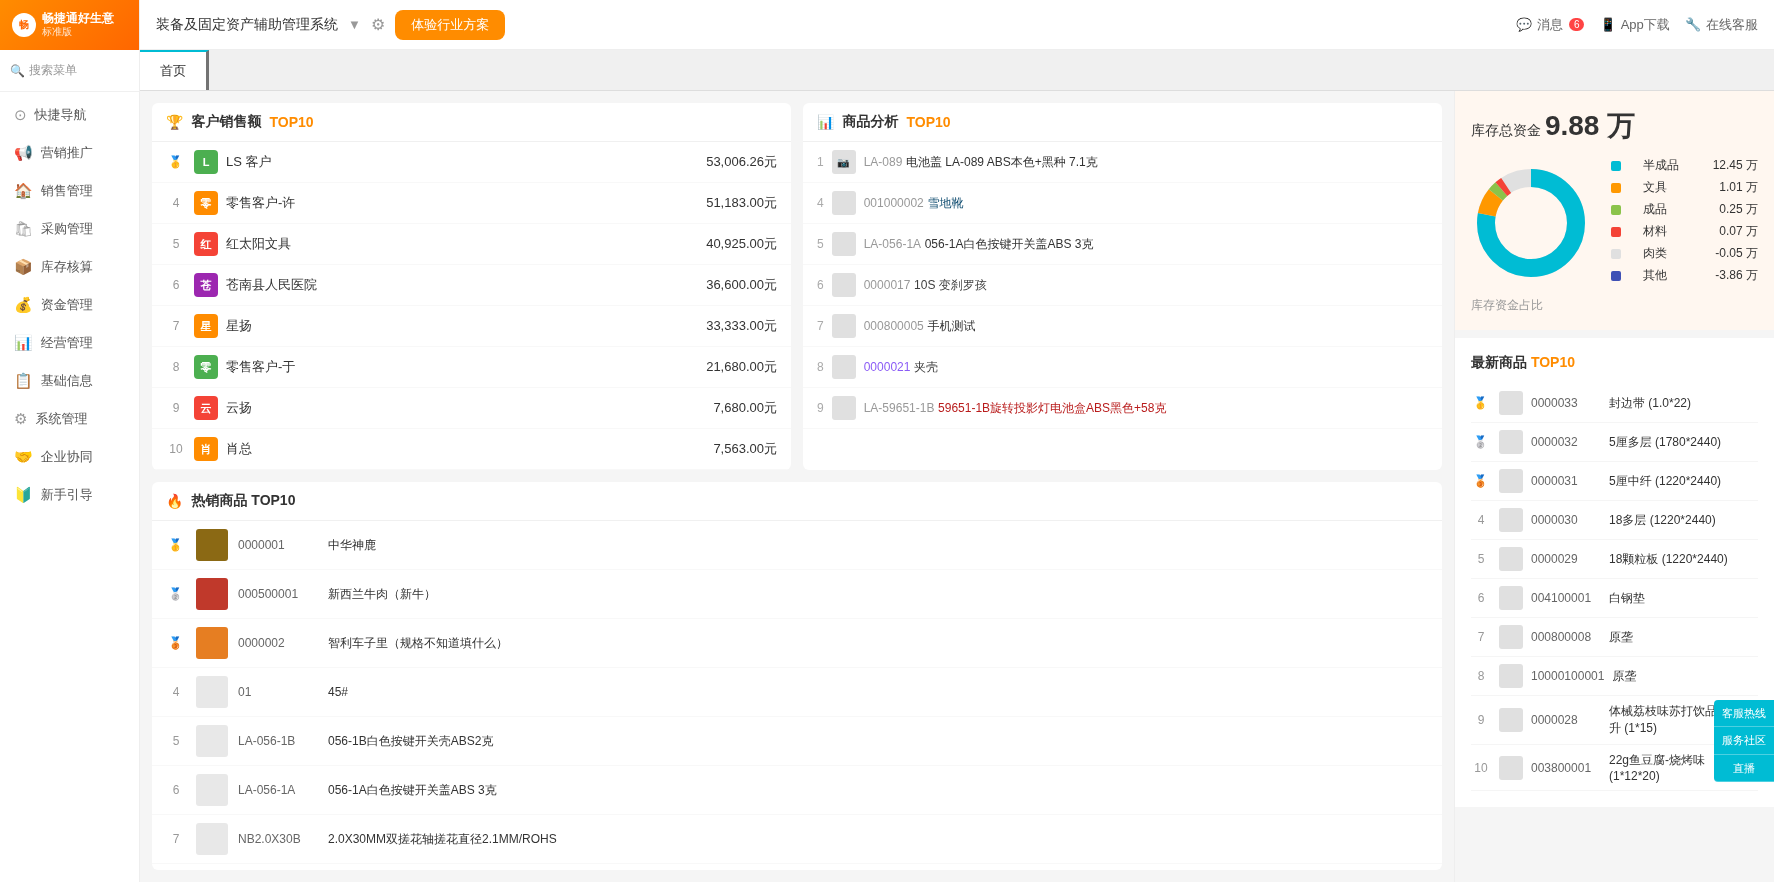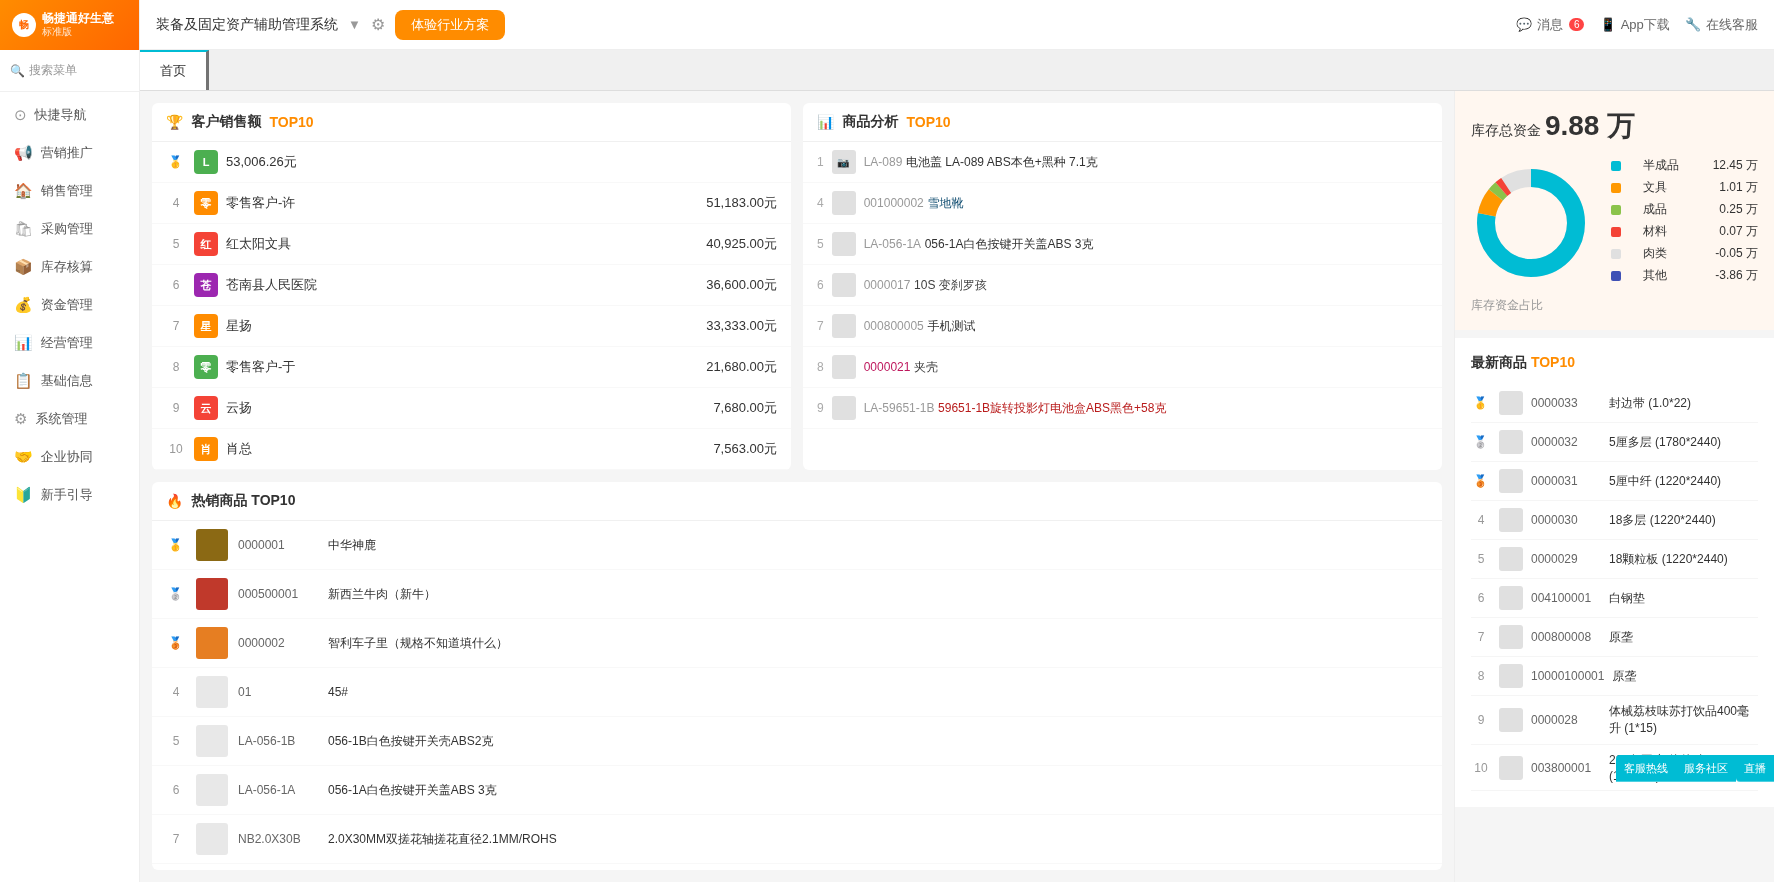--- a/index.html
+++ b/index.html
@@ -260,21 +260,21 @@
       display: flex; align-items: center; justify-content: center;
       font-size: 10px; color: #aaa;
     }
     .newest-code { font-size: 12px; color: #666; min-width: 70px; }
     .newest-name { font-size: 12px; color: #333; flex: 1; }
 
     
     .float-service {
       position: fixed;
       right: 0; bottom: 100px;
-      display: flex; flex-direction: row;
+      display: flex; flex-direction: column;
       z-index: 1000;
     }
     .float-btn {
       background: #00bcd4; color: #fff;
       padding: 6px 8px; font-size: 11px;
       text-align: center; cursor: pointer;
       border-bottom: 1px solid rgba(255,255,255,0.3);
       line-height: 1.3;
     }
     .float-btn:first-child { border-radius: 4px 0 0 0; }
@@ -388,20 +388,21 @@
         <div class="panel-card customer-panel">
           <div class="panel-header">
             <span style="color:#ff8c00">🏆</span>
             <span>客户销售额</span>
             <span class="panel-header-orange">TOP10</span>
           </div>
           <div class="ranking-list">
             <div class="ranking-item">
               <span class="ranking-num top1">🥇</span>
               <div class="ranking-avatar" style="background:#4CAF50">L</div>
+              <span class="ranking-name">LS 客户</span>
               <span class="ranking-amount">53,006.26元</span>
             </div>
             <div class="ranking-item">
               <span class="ranking-num">4</span>
               <div class="ranking-avatar" style="background:#ff8c00">零</div>
               <span class="ranking-name">零售客户-许</span>
               <span class="ranking-amount">51,183.00元</span>
             </div>
             <div class="ranking-item">
               <span class="ranking-num">5</span>
@@ -481,21 +482,21 @@
               <span style="color:#aaa;font-size:12px">7</span>
               <div class="product-thumb"></div>
               <div class="product-info">
                 <div><span style="color:#999;font-size:12px">000800005</span> <span style="color:#333;font-size:12px">手机测试</span></div>
               </div>
             </div>
             <div class="product-item">
               <span style="color:#aaa;font-size:12px">8</span>
               <div class="product-thumb"></div>
               <div class="product-info">
-                <div><span style="color:#be185d;font-size:12px">0000021</span> <span style="color:#333;font-size:12px">夹壳</span></div>
+                <div><span style="color:#8b5cf6;font-size:12px">0000021</span> <span style="color:#333;font-size:12px">夹壳</span></div>
               </div>
             </div>
             <div class="product-item">
               <span style="color:#aaa;font-size:12px">9</span>
               <div class="product-thumb"></div>
               <div class="product-info">
                 <div><span style="color:#999;font-size:12px">LA-59651-1B</span> <span style="color:#b91c1c;font-size:12px">59651-1B旋转投影灯电池盒ABS黑色+58克</span></div>
               </div>
             </div>
           </div>

